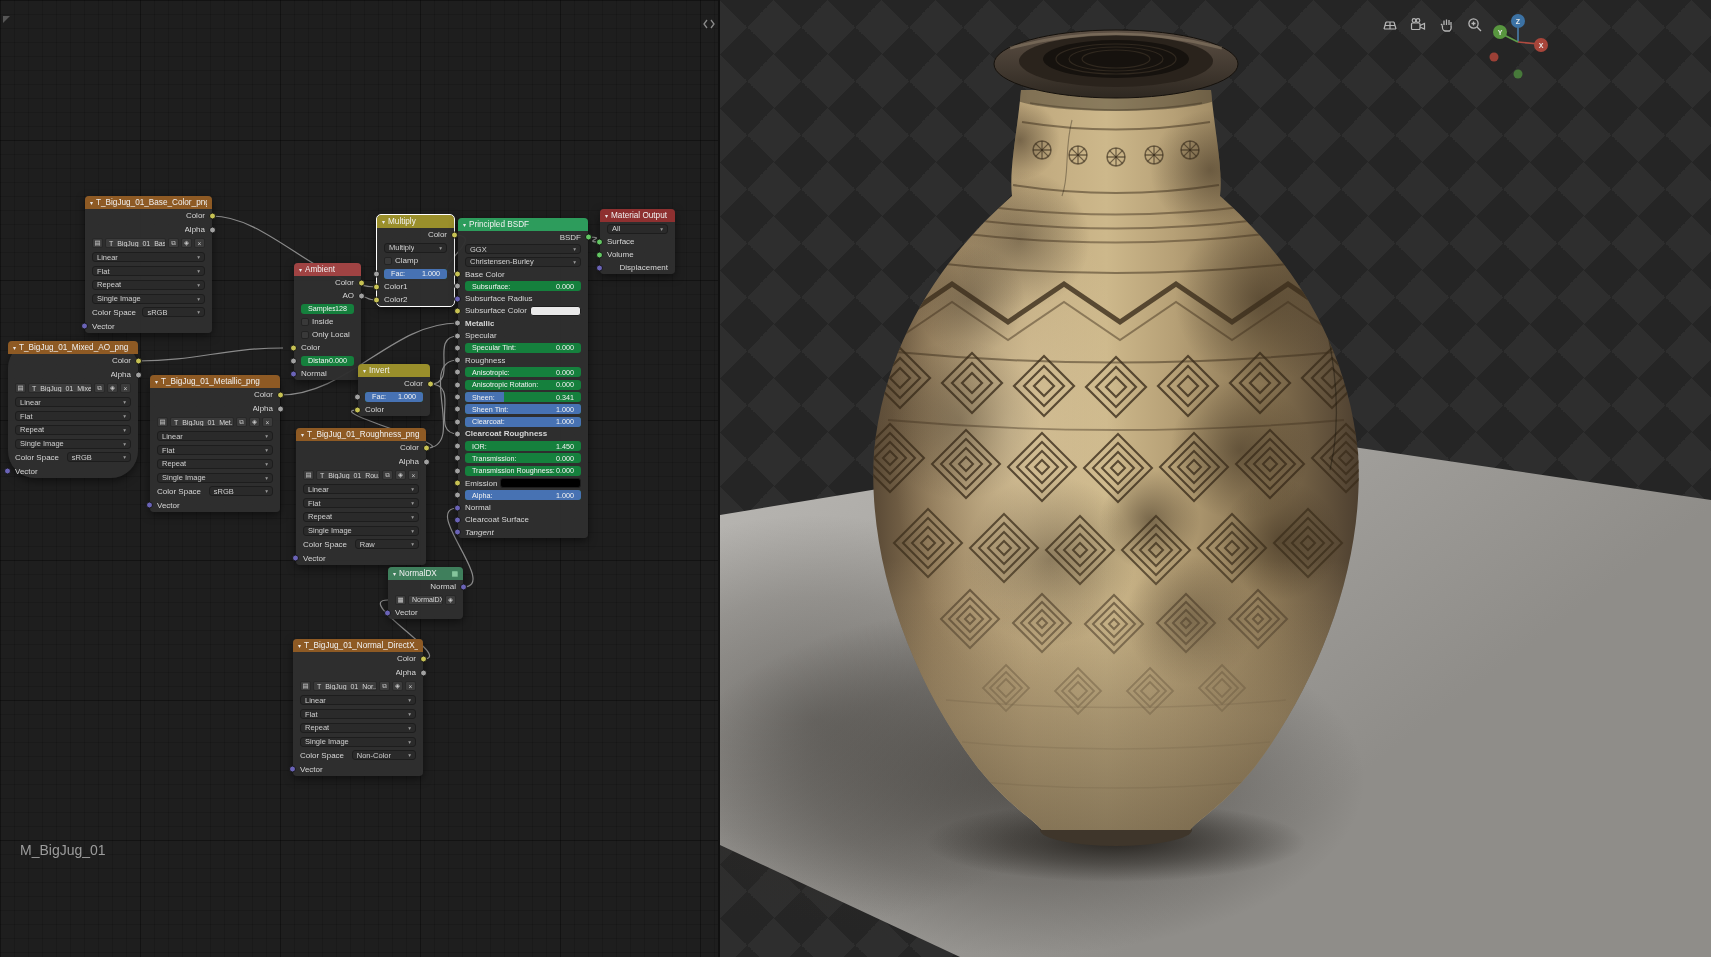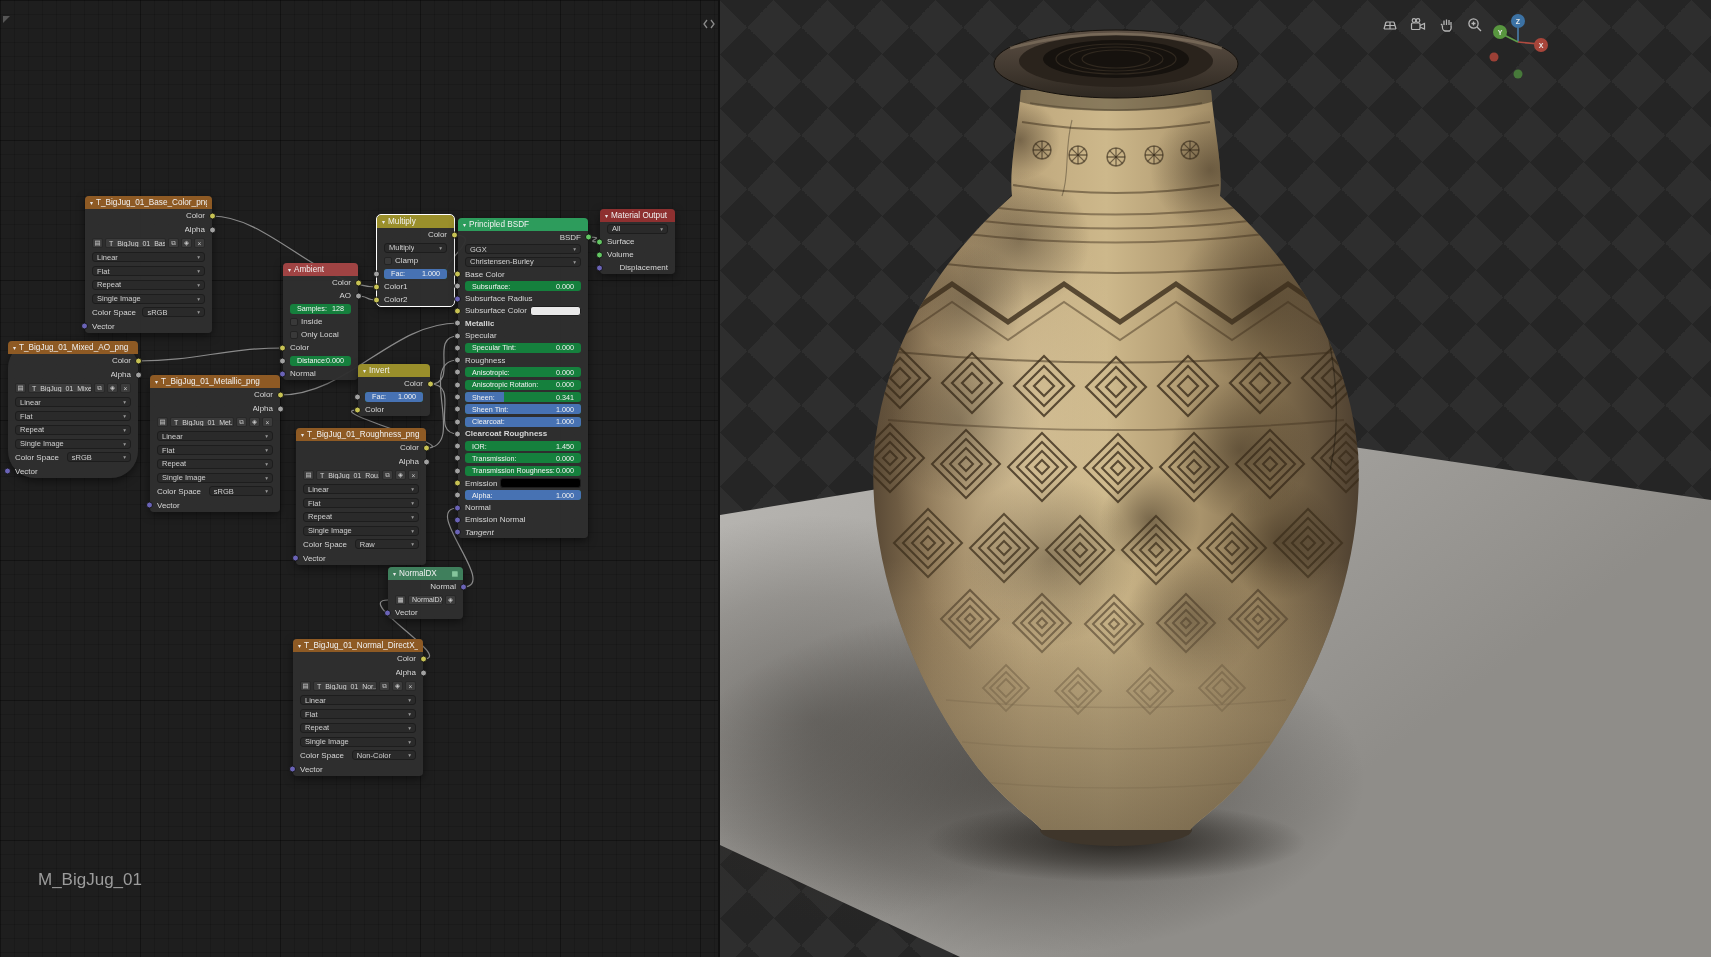--- a/index.html
+++ b/index.html
@@ -46,21 +46,21 @@
   .vlbl { position:relative; z-index:1; flex:1; font-size:7.2px; color:#f2f2f2; white-space:nowrap; overflow:hidden; }
   .vval { position:relative; z-index:1; font-size:7.2px; color:#f2f2f2; white-space:nowrap; }
   .cb { flex:0 0 auto; width:8px; height:8px; background:#393939; border:1px solid #232323; border-radius:2px; }
   .swatch { flex:1; height:10px; border-radius:3px; border:1px solid #1e1e1e; }
   .imgsel { flex:1; display:flex; align-items:center; gap:2px; min-width:0; }
   .mini { flex:0 0 auto; width:11px; height:10px; background:#3c3c3c; border:1px solid #282828;
           border-radius:2px; font-size:6.5px; color:#c9c9c9; display:flex; align-items:center; justify-content:center; }
   .imgname { flex:1; height:10px; background:#3c3c3c; border:1px solid #282828; border-radius:2px;
              font-size:7px; padding:0 3px; display:flex; align-items:center; white-space:nowrap; overflow:hidden; min-width:0; }
 
-  #material-label { position:absolute; left:38px; top:842px; font-size:17px; color:#9c9c9c;margin-top:28px; }
+  #material-label { position:absolute; left:20px; top:842px; font-size:14px; color:#9c9c9c; }
   #corner-arrows { position:absolute; left:702px; top:17px; }
   #corner-tl { position:absolute; left:2px; top:15px; }
 
   #divider { position:absolute; left:718px; top:0; width:2px; height:957px; background:#101010; }
 
   
   #viewport {
     position:absolute; left:720px; top:0; width:991px; height:957px;
     background-color:#282828;
     background-image:repeating-conic-gradient(from 45deg, #2e2e2e 0% 25%, #252525 25% 50%);
@@ -144,21 +144,21 @@
           <span class="ddbox">
             <span class="ddv">sRGB</span>
             <span class="chev">▾</span>
           </span>
         </div>
         <div class="nrow" style="height: 13.8px;">
           <span class="sock l" style="background: rgb(106, 99, 183);"></span>
           <span class="lbl">Vector</span>
         </div>
       </div>
-      <div class="node" style="left: 283px; top: 263px; width: 75px;">
+      <div class="node" style="left: 294px; top: 263px; width: 67px;">
         <div class="nhead" style="background: rgb(160, 67, 67);">
           <span class="collapse">▾</span>
           <span class="ntitle">Ambient</span>
         </div>
         <div class="nrow right" style="height: 13px;">
           <span class="sock r" style="background: rgb(199, 194, 83);"></span>
           <span class="lbl">Color</span>
         </div>
         <div class="nrow right" style="height: 13px;">
           <span class="sock r" style="background: rgb(161, 161, 161);"></span>
@@ -650,21 +650,21 @@
             <span class="vlbl">Alpha:</span>
             <span class="vval">1.000</span>
           </span>
         </div>
         <div class="nrow" style="height: 12.3px;">
           <span class="sock l" style="background: rgb(106, 99, 183);"></span>
           <span class="lbl">Normal</span>
         </div>
         <div class="nrow" style="height: 12.3px;">
           <span class="sock l" style="background: rgb(106, 99, 183);"></span>
-          <span class="lbl">Emission Normal</span>
+          <span class="lbl">Clearcoat Surface</span>
         </div>
         <div class="nrow" style="height: 12.3px; font-style: italic;">
           <span class="sock l" style="background: rgb(106, 99, 183);"></span>
           <span class="lbl">Tangent</span>
         </div>
       </div>
       <div class="node" style="left: 600px; top: 209px; width: 75px;">
         <div class="nhead" style="background: rgb(142, 48, 48);">
           <span class="collapse">▾</span>
           <span class="ntitle">Material Output</span>

